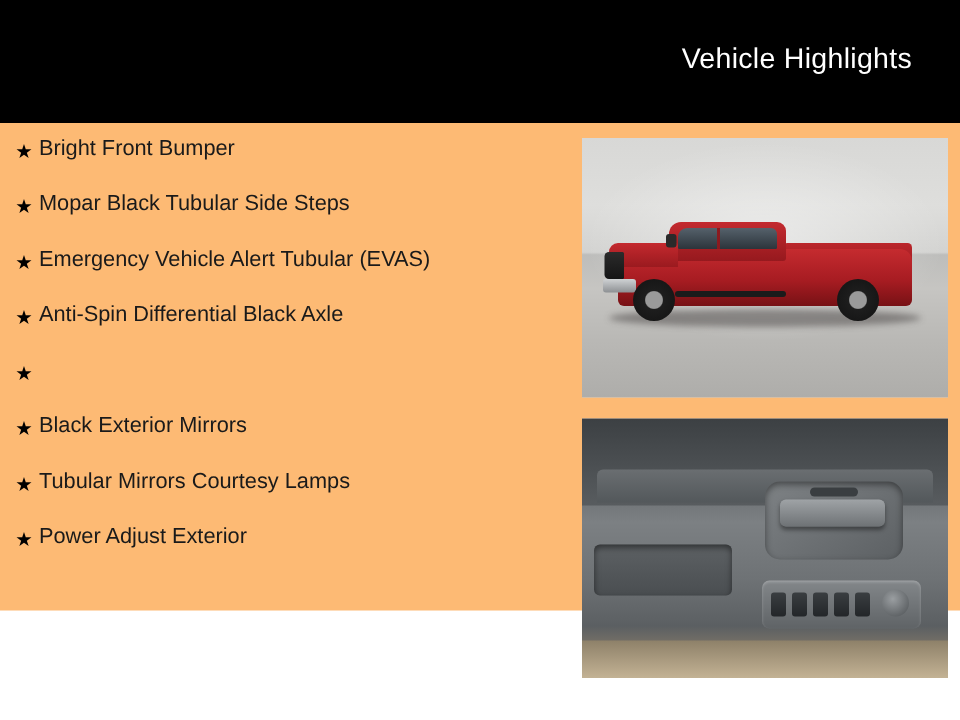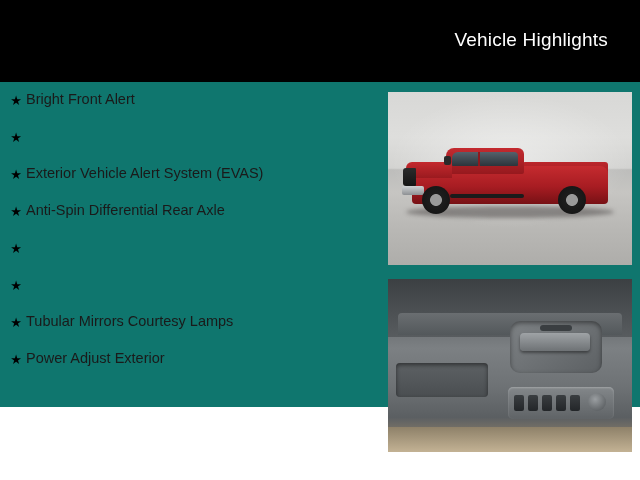--- a/index.html
+++ b/index.html
@@ -10,21 +10,21 @@
     width: 640px;
     height: 480px;
     background: #ffffff;
     font-family: "Liberation Sans", sans-serif;
     overflow: hidden;
   }
   .slide {
     position: relative;
     width: 640px;
     height: 407px;
-    background: #0f766e;
+    background: #fdba74;
   }
   .header-bar {
     position: absolute;
     left: 0;
     top: 0;
     width: 640px;
     height: 82px;
     background: #000000;
   }
   .header-title {
@@ -331,43 +331,45 @@
   <div class="header-bar">
     <div class="header-title">Vehicle Highlights</div>
   </div>
 
   <div class="content">
 
     <div class="features">
 
       <div class="feature-row">
         <span class="bullet">★</span>
-        <span class="feature-text">Bright Front Alert</span>
-      </div>
-
-      <div class="feature-row">
-        <span class="bullet">★</span>
-      </div>
-
-      <div class="feature-row">
-        <span class="bullet">★</span>
-        <span class="feature-text">Exterior Vehicle Alert System (EVAS)</span>
-      </div>
-
-      <div class="feature-row">
-        <span class="bullet">★</span>
-        <span class="feature-text">Anti-Spin Differential Rear Axle</span>
-      </div>
-
-      <div class="feature-row">
-        <span class="bullet">★</span>
-      </div>
-
-      <div class="feature-row">
-        <span class="bullet">★</span>
+        <span class="feature-text">Bright Front Bumper</span>
+      </div>
+
+      <div class="feature-row">
+        <span class="bullet">★</span>
+        <span class="feature-text">Mopar Black Tubular Side Steps</span>
+      </div>
+
+      <div class="feature-row">
+        <span class="bullet">★</span>
+        <span class="feature-text">Emergency Vehicle Alert Tubular (EVAS)</span>
+      </div>
+
+      <div class="feature-row">
+        <span class="bullet">★</span>
+        <span class="feature-text">Anti-Spin Differential Black Axle</span>
+      </div>
+
+      <div class="feature-row">
+        <span class="bullet">★</span>
+      </div>
+
+      <div class="feature-row">
+        <span class="bullet">★</span>
+        <span class="feature-text">Black Exterior Mirrors</span>
       </div>
 
       <div class="feature-row">
         <span class="bullet">★</span>
         <span class="feature-text">Tubular Mirrors Courtesy Lamps</span>
       </div>
 
       <div class="feature-row">
         <span class="bullet">★</span>
         <span class="feature-text">Power Adjust Exterior</span>

